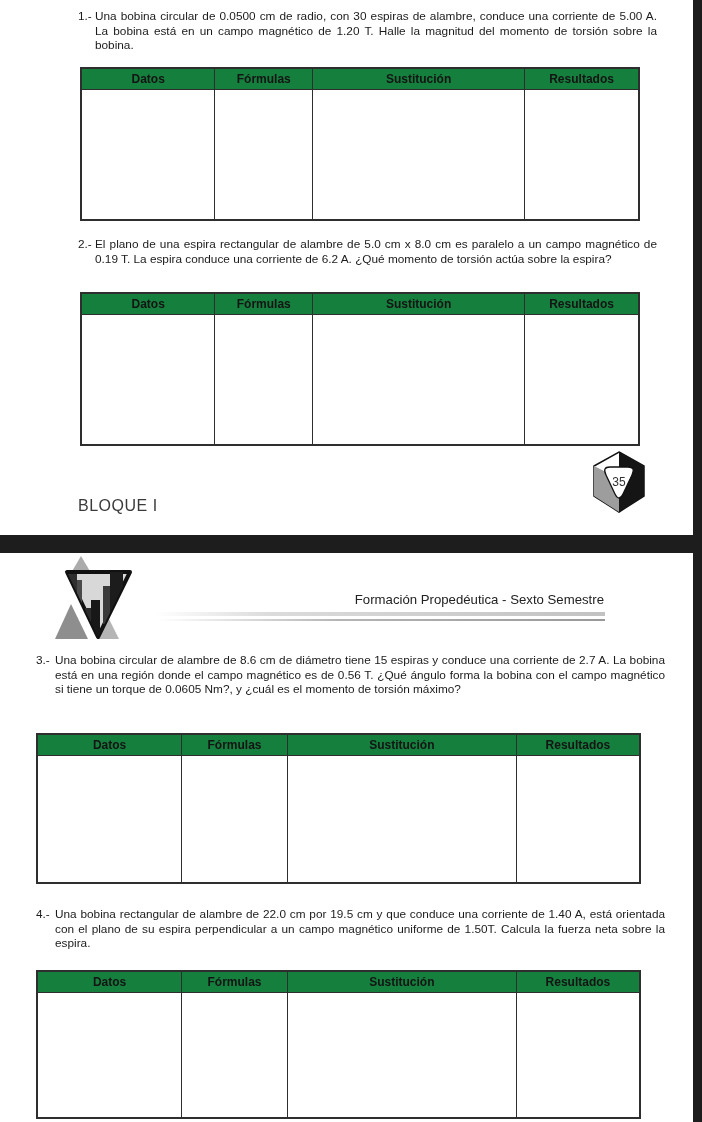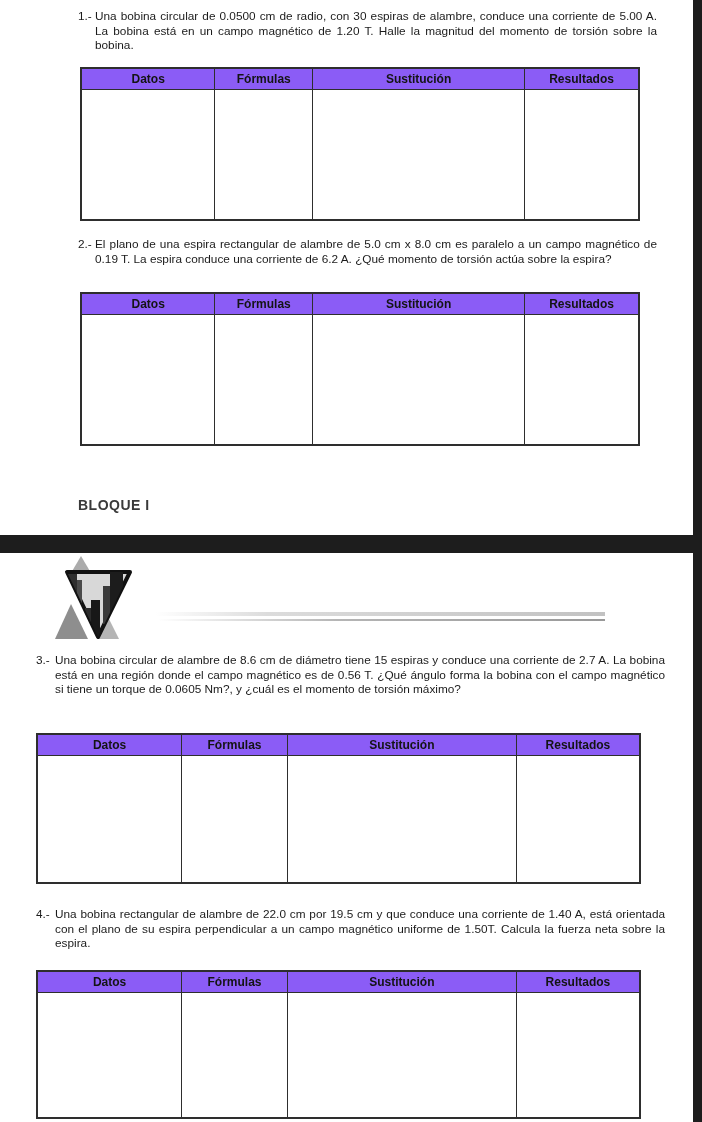--- a/index.html
+++ b/index.html
@@ -9,37 +9,37 @@
   }
   
   .problem{position:absolute;font-size:11.8px;line-height:14.6px;text-align:justify;color:#1b1b1b;}
   .problem .pnum{position:absolute;left:0;top:0;}
   .p-page1{padding-left:17px;}
   .p-page2{padding-left:19px;}
   
   .wtable{position:absolute;}
   .wtable table{width:100%;border-collapse:collapse;table-layout:fixed;border:2px solid #2e2e2e;}
   .wtable th{
-    border:1px solid #2e2e2e;background:#8b5cf6;font-weight:bold;
+    border:1px solid #2e2e2e;background:#15803d;font-weight:bold;
     font-size:12px;height:20px;text-align:center;color:#141414;padding:0;
   }
   .wtable td{border:1px solid #2e2e2e;padding:0;background:#ffffff;}
   .body-h130 td{height:129px;}
   .body-h127 td{height:126px;}
   .body-h125 td{height:124px;}
   
   .bar-horizontal{position:absolute;left:0;top:535px;width:702px;height:18px;background:#1d1d1d;}
   .bar-right{position:absolute;left:693px;top:0;width:9px;height:1122px;background:#1d1d1d;}
   
   .header-title{position:absolute;top:592px;right:98px;font-size:13.2px;color:#222222;white-space:nowrap;}
   .hline1{position:absolute;left:155px;top:612px;width:450px;height:4px;
     background:linear-gradient(90deg,#ffffff 0%,#dcdcdc 25%,#c2c2c2 100%);}
   .hline2{position:absolute;left:158px;top:619px;width:447px;height:2px;
     background:linear-gradient(90deg,#ffffff 0%,#b5b5b5 40%,#989898 100%);}
-  .section-label{position:absolute;left:78px;top:497px;font-size:14px;letter-spacing:.5px;color:#3a3a3a;font-weight:bold;}
+  .section-label{position:absolute;left:78px;top:497px;font-size:16px;letter-spacing:.5px;color:#3a3a3a;}
   .badge{position:absolute;left:592px;top:451px;width:54px;height:62px;}
   .logo{position:absolute;left:55px;top:556px;width:80px;height:85px;}
 </style>
 </head>
 <body>
 
 <div id="canvas">
 
   <div class="problem p-page1" style="left:78px;top:9px;width:562px;">
     <span class="pnum">1.-</span>
@@ -94,20 +94,29 @@
       <tr class="body-h130">
         <td></td>
         <td></td>
         <td></td>
         <td></td>
       </tr>
     </tbody>
       </table>
   </div>
 
+  <div class="badge">
+    <svg width="54" height="62" viewBox="0 0 54 62">
+      <polygon points="27,1 52,15 52,45 27,61 2,45 2,15" fill="#ffffff" stroke="#111111" stroke-width="1.5"></polygon>
+      <polygon points="27,1 52,15 52,45 27,61" fill="#151515"></polygon>
+      <polygon points="2,15 2,45 27,61 27,28 12,20" fill="#9d9d9d"></polygon>
+      <path d="M 18,16 L 36,16 Q 44,16 40,24 L 31,43 Q 27,51 23,43 L 14,24 Q 10,16 18,16 Z" fill="#ffffff" stroke="#111111" stroke-width="1.3"></path>
+      <text x="27" y="35" text-anchor="middle" font-size="12" fill="#333333" font-family="Liberation Sans, sans-serif">35</text>
+    </svg>
+  </div>
 
   <div class="section-label">BLOQUE I</div>
 
   <div class="bar-horizontal"></div>
   <div class="bar-right"></div>
 
   <div class="logo">
     <svg width="80" height="85" viewBox="0 0 80 85">
       <polygon points="26,0 36,17 16,17" fill="#ababab"></polygon>
       <polygon points="16,48 33,83 0,83" fill="#8e8e8e"></polygon>
@@ -122,20 +131,21 @@
         <rect x="13" y="18" width="9" height="40" fill="#2f2f2f"></rect>
         <rect x="22" y="24" width="5" height="30" fill="#4a4a4a"></rect>
         <rect x="55" y="16" width="13" height="42" fill="#1c1c1c"></rect>
         <rect x="48" y="30" width="7" height="38" fill="#3a3a3a"></rect>
         <rect x="36" y="44" width="9" height="36" fill="#181818"></rect>
         <rect x="30" y="52" width="6" height="28" fill="#2c2c2c"></rect>
       </g>
     </svg>
   </div>
 
+  <div class="header-title">Formación Propedéutica - Sexto Semestre</div>
   <div class="hline1"></div>
   <div class="hline2"></div>
 
   <div class="problem p-page2" style="left:36px;top:653px;width:610px;">
     <span class="pnum">3.-</span>
     <span>Una bobina circular de alambre de 8.6 cm de diámetro tiene 15 espiras y conduce una corriente de 2.7 A. La bobina está en una región donde el campo magnético es de 0.56 T. ¿Qué ángulo forma la bobina con el campo magnético si tiene un torque de 0.0605 Nm?, y ¿cuál es el momento de torsión máximo?</span>
   </div>
 
   <div class="wtable" style="left:36px;top:733px;width:605px;">
     <table>

